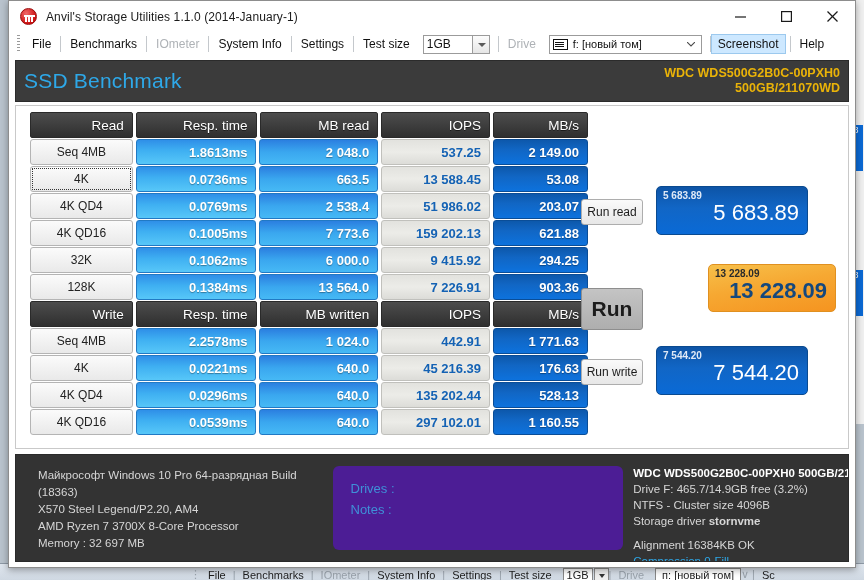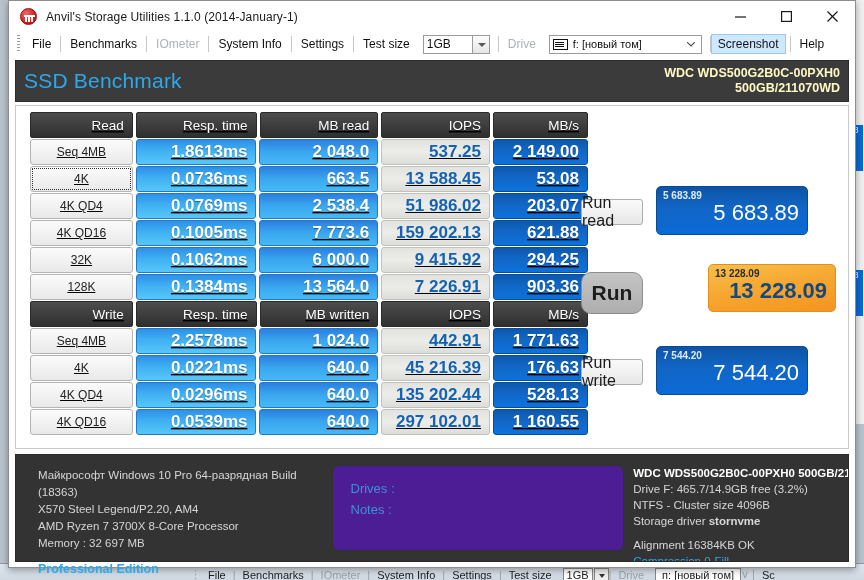--- a/index.html
+++ b/index.html
@@ -148,37 +148,37 @@
   #bandwrap { flex:0 0 auto; padding: 4px 6px 0 6px; background:#fff; }
   #band {
     height: 42px; background:#3b3b3b; display:flex; align-items:center;
     border: 1px solid #2b2b2b; padding: 16px 8px;
   }
   #band-title {
     color:#2ea8e8; font-size:21px; font-weight:400; letter-spacing:.2px;
     font-family:"Liberation Sans", sans-serif;
   }
   #band-right {
-    margin-left:auto; text-align:right; color:#fef9c3;
+    margin-left:auto; text-align:right; color:#eab308;
     font-size:12.5px; font-weight:bold; line-height:15px;
   }
 
   
   #body {
     flex:1 1 auto; position:relative; background:#ffffff;
     margin: 3px 6px 0 6px; border:1px solid #c9c9c9; overflow:hidden;
   }
 
   
   .benchtable { position:absolute; left: 14px; width: 558px; }
-  .brow { display:flex; height: 26px; margin-bottom:1px;text-decoration:underline; }
+  .brow { display:flex; height: 26px; margin-bottom:1px; }
   .hrow { height: 26px; }
   .cell {
     margin-right: 3px; display:flex; align-items:center;
-    font-size: 17px; font-weight: bold; border-radius:3px;
+    font-size: 13px; font-weight: bold; border-radius:3px;
   }
   .hcell {
     background: linear-gradient(#4d4d4d, #2f2f2f);
     color:#fff; justify-content:flex-end; padding-right:8px;
     font-weight:400; font-size:13.5px; border:1px solid #2a2a2a;
     border-radius:2px;
     text-shadow: 0 1px 0 rgba(0,0,0,.5);
   }
   .c-label { width: 104px; }
   .c-resp  { width: 122px; }
@@ -230,21 +230,21 @@
   .score-big { font-size:22px; font-weight:400; text-align:right; line-height:24px; }
   .score-blue .score-small { color:#dfe9f6; }
   .score-blue .score-big   { color:#ffffff; }
   .score-orange .score-small { color:#2b2b2b; }
   .score-orange .score-big   { color:#14487e; font-weight:bold; }
 
   .runbtn {
     position:absolute; background: linear-gradient(#fafafa,#e7e7e7);
     border:1px solid #adadad; border-radius:3px;
     display:flex; align-items:center; justify-content:center;
-    font-size:16px; color:#1c1c1c;
+    font-size:12px; color:#1c1c1c;
   }
   #run-main {
     background: linear-gradient(#c4c4c4,#aeaeae);
     border:1px solid #8e8e8e; font-size:21px; font-weight:bold; color:#1c1c1c;
   }
 
   
   #footer {
     flex: 0 0 auto; margin: 5px 6px 5px 6px; height: 108px;
     background:#333333; border:1px solid #2a2a2a; display:flex;
@@ -477,42 +477,41 @@
       </div>
     </div>
 
     <div class="runbtn" id="run-read" style="left:565px; top:93px; width:62px; height:26px;">Run read</div>
 
     <div class="scorebox score-blue" style="left:640px; top:80px; width:152px; height:49px;">
       <div class="score-small">5 683.89</div>
       <div class="score-big">5 683.89</div>
     </div>
 
-    <div class="runbtn" id="run-main" style="left:565px; top:166px; width:62px; height:42px;border-radius:10px;">Run</div>
+    <div class="runbtn" id="run-main" style="left:565px; top:182px; width:62px; height:42px;">Run</div>
 
     <div class="scorebox score-orange" style="left:692px; top:158px; width:128px; height:48px;">
       <div class="score-small">13 228.09</div>
       <div class="score-big">13 228.09</div>
     </div>
 
     <div class="runbtn" id="run-write" style="left:565px; top:253px; width:62px; height:26px;">Run write</div>
 
     <div class="scorebox score-blue" style="left:640px; top:240px; width:152px; height:49px;">
       <div class="score-small">7 544.20</div>
       <div class="score-big">7 544.20</div>
     </div>
   </div>
 
   <div id="footer">
     <div id="sysinfo">
       <div>Майкрософт Windows 10 Pro 64-разрядная Build (18363)</div>
       <div>X570 Steel Legend/P2.20, AM4</div>
       <div>AMD Ryzen 7 3700X 8-Core Processor</div>
       <div>Memory : 32 697 MB</div>
-      <div class="pro">Professional Edition</div>
     </div>
 
     <div id="notesbox">
       <div>Drives :</div>
       <div>Notes :</div>
     </div>
 
     <div id="driveinfo">
       <div class="dtitle">WDC WDS500G2B0C-00PXH0 500GB/21</div>
       <div>Drive F: 465.7/14.9GB free (3.2%)</div>

